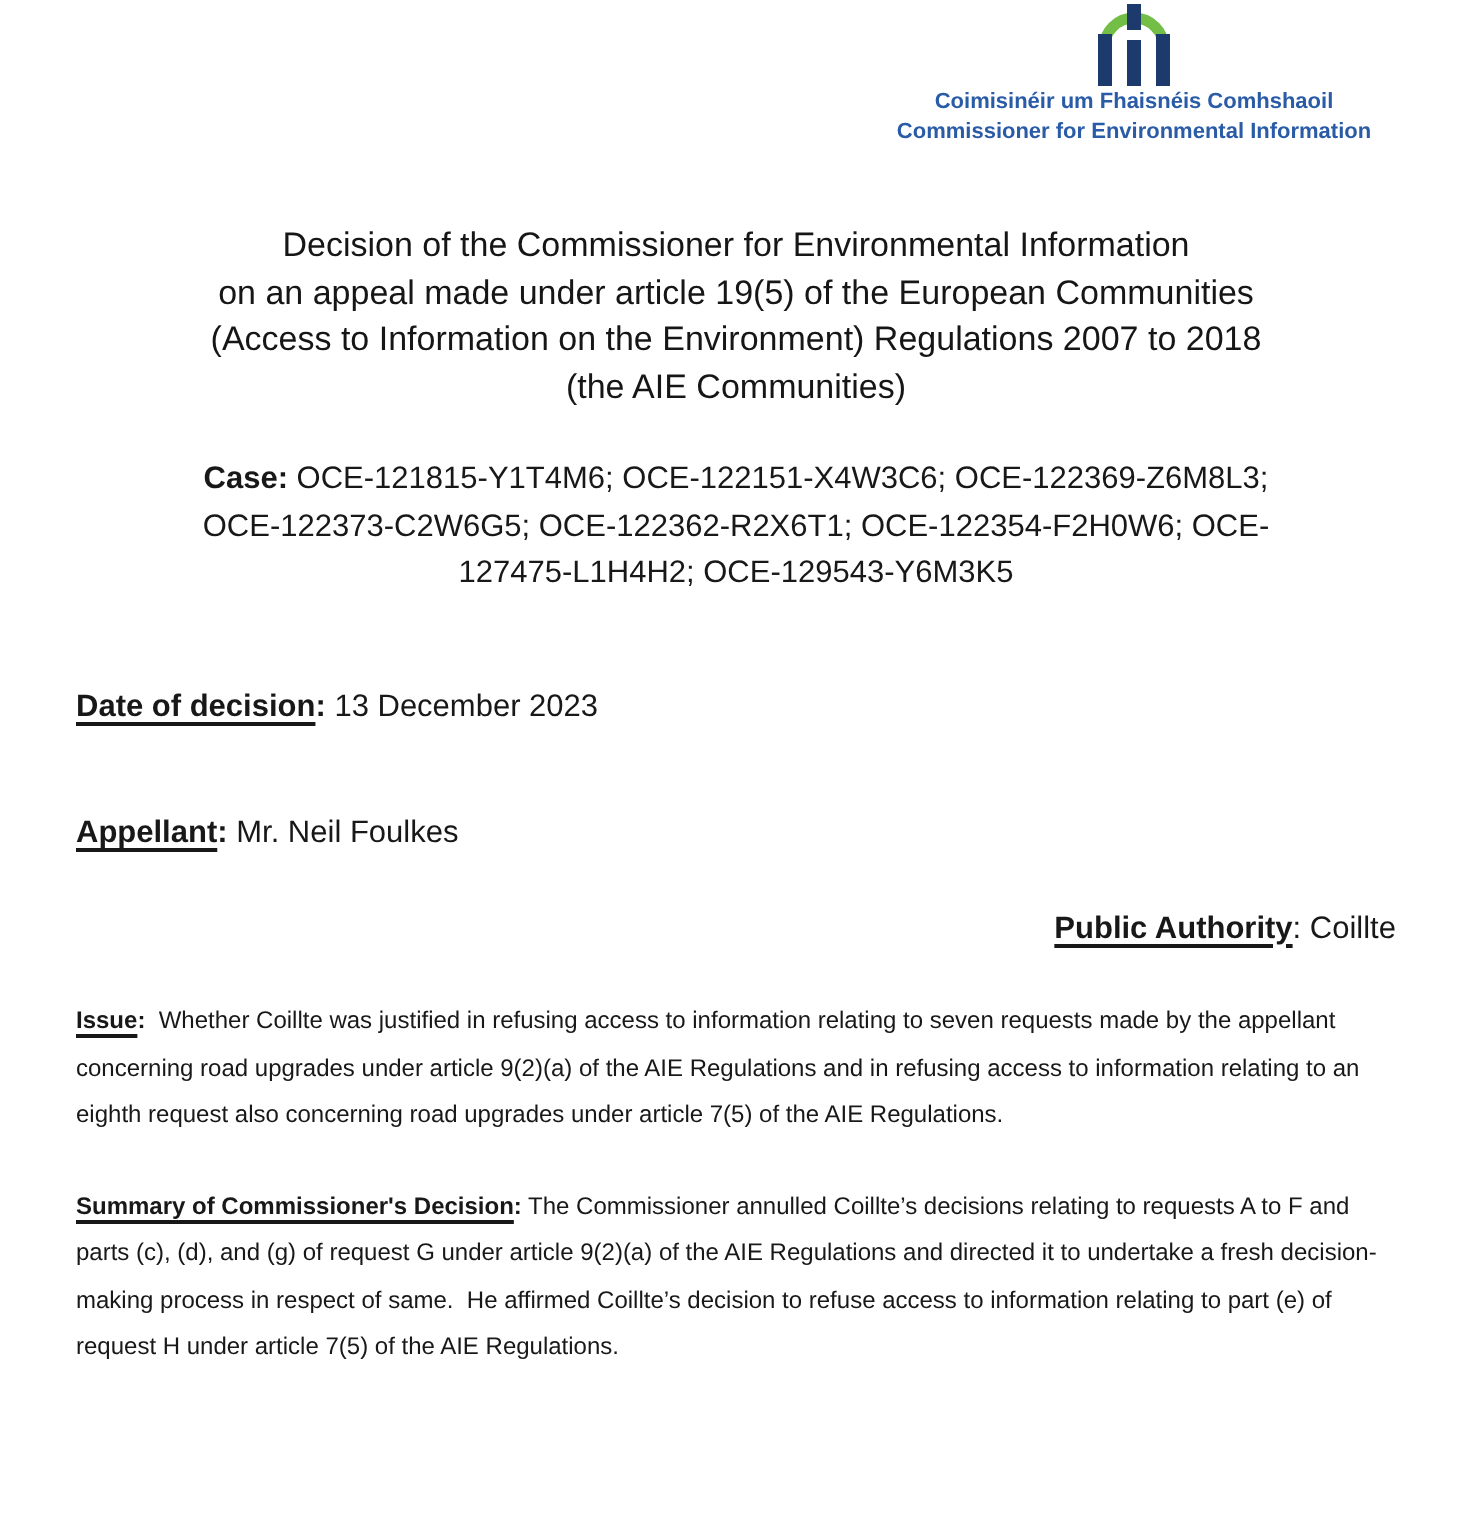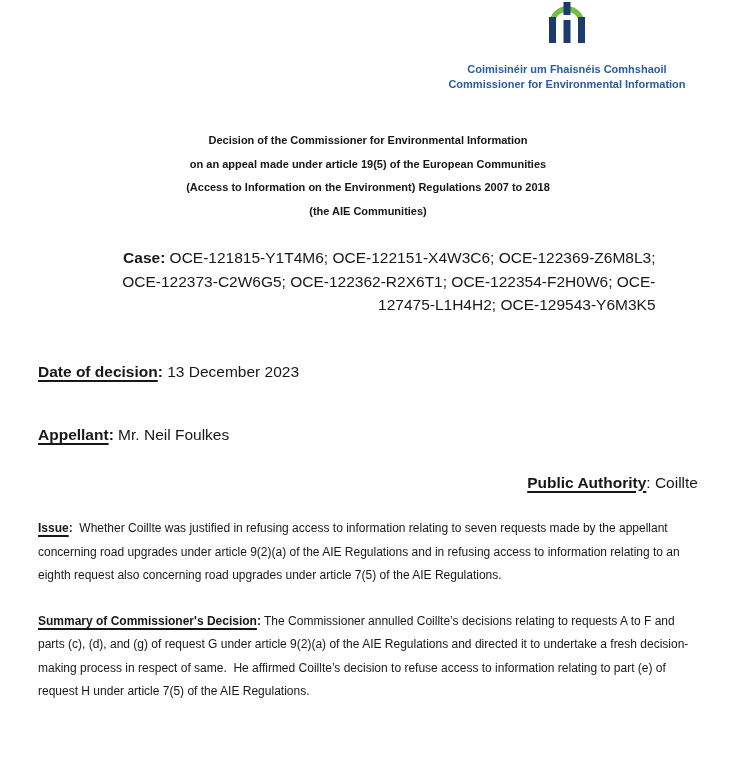--- a/index.html
+++ b/index.html
@@ -18,41 +18,41 @@
   
   .logo-block{
     width:330px;
     margin:2px 4px 0 auto;
     display:flex;
     flex-direction:column;
     align-items:center;
   }
   .logo-icon{ width:38px; height:42px; }
   .logo-text{
-    margin-top:18px;
+    margin-top:0;
     text-align:center;
     font-size:11px;
     font-weight:bold;
     line-height:15px;
     color:#2A5BA7;
   }
   
   .doc-title{
     margin-top:37px;
     text-align:center;
-    font-weight:bold;
-    font-size:11px;
+    font-weight:normal;
+    font-size:17px;
     line-height:23.5px;
     color:#161616;
   }
   
   .case-para{
     margin:23px auto 0 auto;
     max-width:575px;
-    text-align:right;
+    text-align:center;
     font-size:15.5px;
     line-height:23.5px;
   }
   
   .field{
     font-size:15.5px;
     line-height:23.5px;
   }
   .f-date{ margin-top:43px; }
   .f-appellant{ margin-top:40px; }

